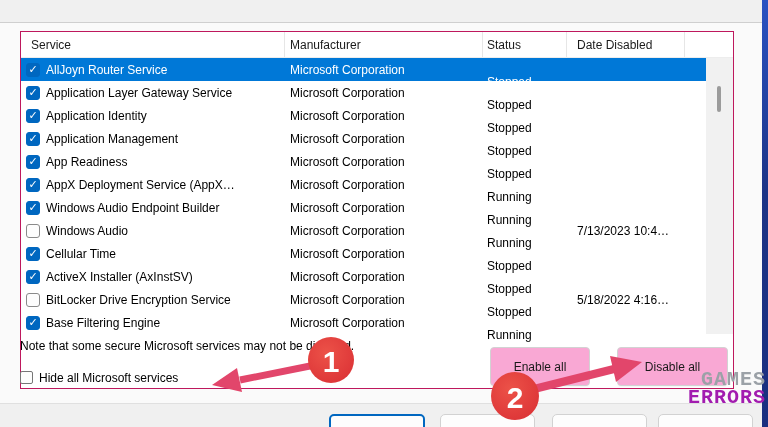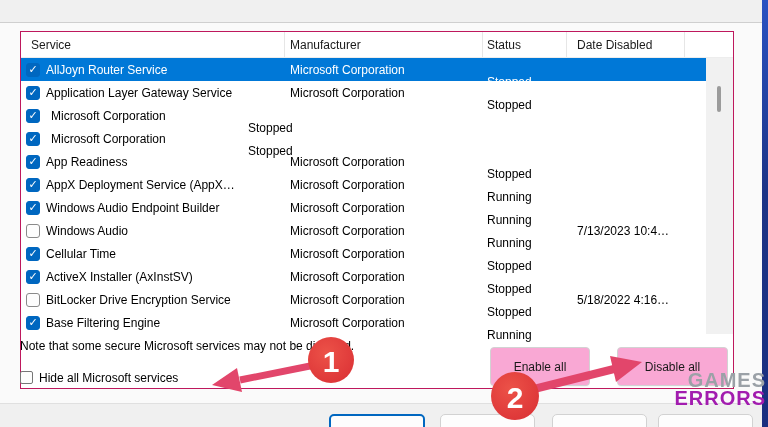--- a/index.html
+++ b/index.html
@@ -59,21 +59,21 @@
   .btn-enable  { left:490px; top:347px; width:100px; }
   .btn-disable { left:617px; top:347px; width:111px;text-align:center; }
   .btn-partial { position:absolute; top:414px; height:22px; background:#fdfdfd; border:1px solid #d2d2d2; border-radius:5px; cursor:pointer; }
   .bp1 { left:329px; width:96px; border:2px solid #0067c0; }
   .bp2 { left:440px; width:95px; } .bp3 { left:552px; width:95px; } .bp4 { left:658px; width:95px; }
   
   .side-strip { position:absolute; right:0; top:0; width:6px; height:427px;
     background:linear-gradient(180deg,#2a52c2 0%,#1d3486 45%,#1a2f80 100%); z-index:4; }
   
   .watermark { position:absolute; right:2px; top:371px; text-align:right; z-index:6;
-    font-weight:bold; font-size:20px; letter-spacing:1px; line-height:18px; }
+    font-weight:bold; font-size:20px; letter-spacing:1px; line-height:18px;font-family:Liberation Mono, monospace; }
   .wm1 { color:#9ba1a7; } .wm2 { color:#a21caf; }
   
   .overlay { position:absolute; left:0; top:0; width:768px; height:427px; z-index:8; pointer-events:none; }
 </style>
 </head>
 <body>
 
 <div class="screen">
 
 
@@ -105,29 +105,31 @@
     <div class="cell c-service">Application Layer Gateway Service</div>
     <div class="cell c-manu">Microsoft Corporation</div>
     <div class="cell c-status">Stopped</div>
     <div class="cell c-date"></div>
   </div>
 
   <div class="row">
     <div class="cbwrap">
             <div class="cb checked">✓</div>
           </div>
-    <div class="cell c-manu">Microsoft Corporation</div>
-    <div class="cell c-status">Stopped</div>
-    <div class="cell c-date"></div>
-  </div>
-
-  <div class="row">
-    <div class="cbwrap">
-            <div class="cb checked">✓</div>
-          </div>
+    <div class="cell c-service">Application Identity</div>
+    <div class="cell c-manu">Microsoft Corporation</div>
+    <div class="cell c-status">Stopped</div>
+    <div class="cell c-date"></div>
+  </div>
+
+  <div class="row">
+    <div class="cbwrap">
+            <div class="cb checked">✓</div>
+          </div>
+    <div class="cell c-service">Application Management</div>
     <div class="cell c-manu">Microsoft Corporation</div>
     <div class="cell c-status">Stopped</div>
     <div class="cell c-date"></div>
   </div>
 
   <div class="row">
     <div class="cbwrap">
             <div class="cb checked">✓</div>
           </div>
     <div class="cell c-service">App Readiness</div>

